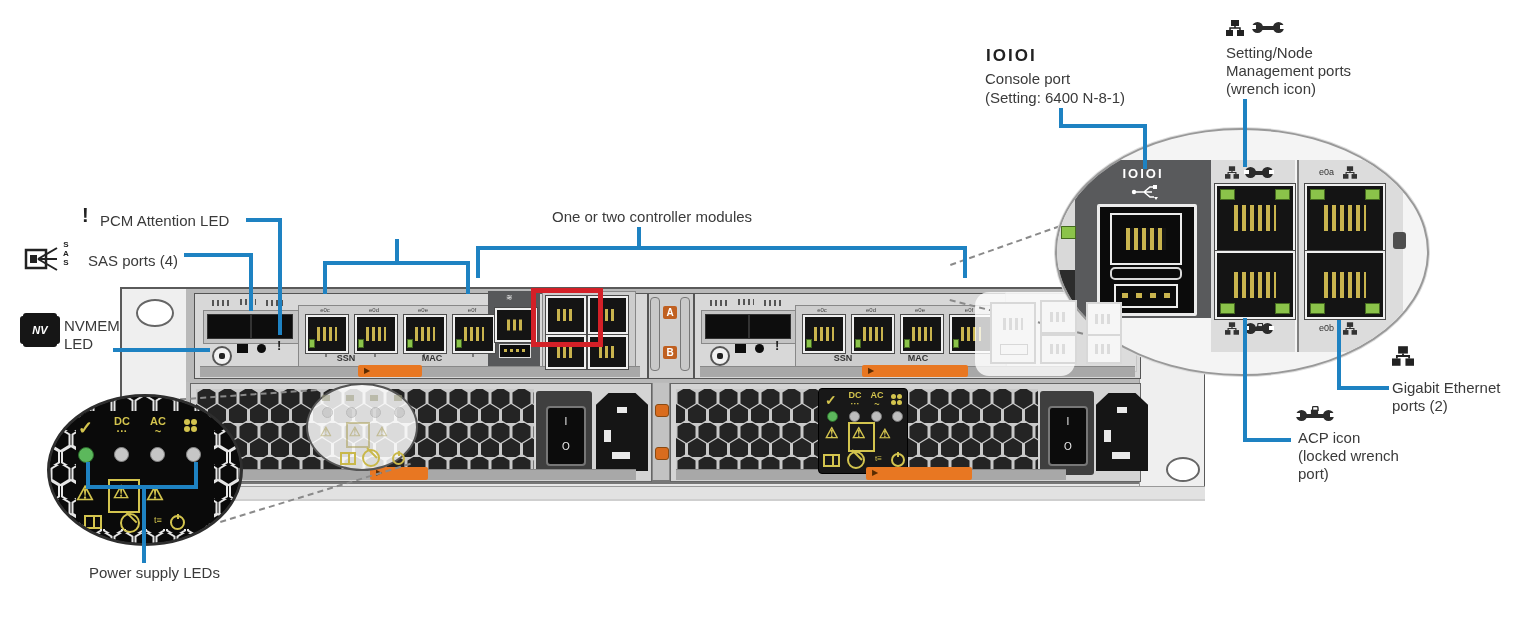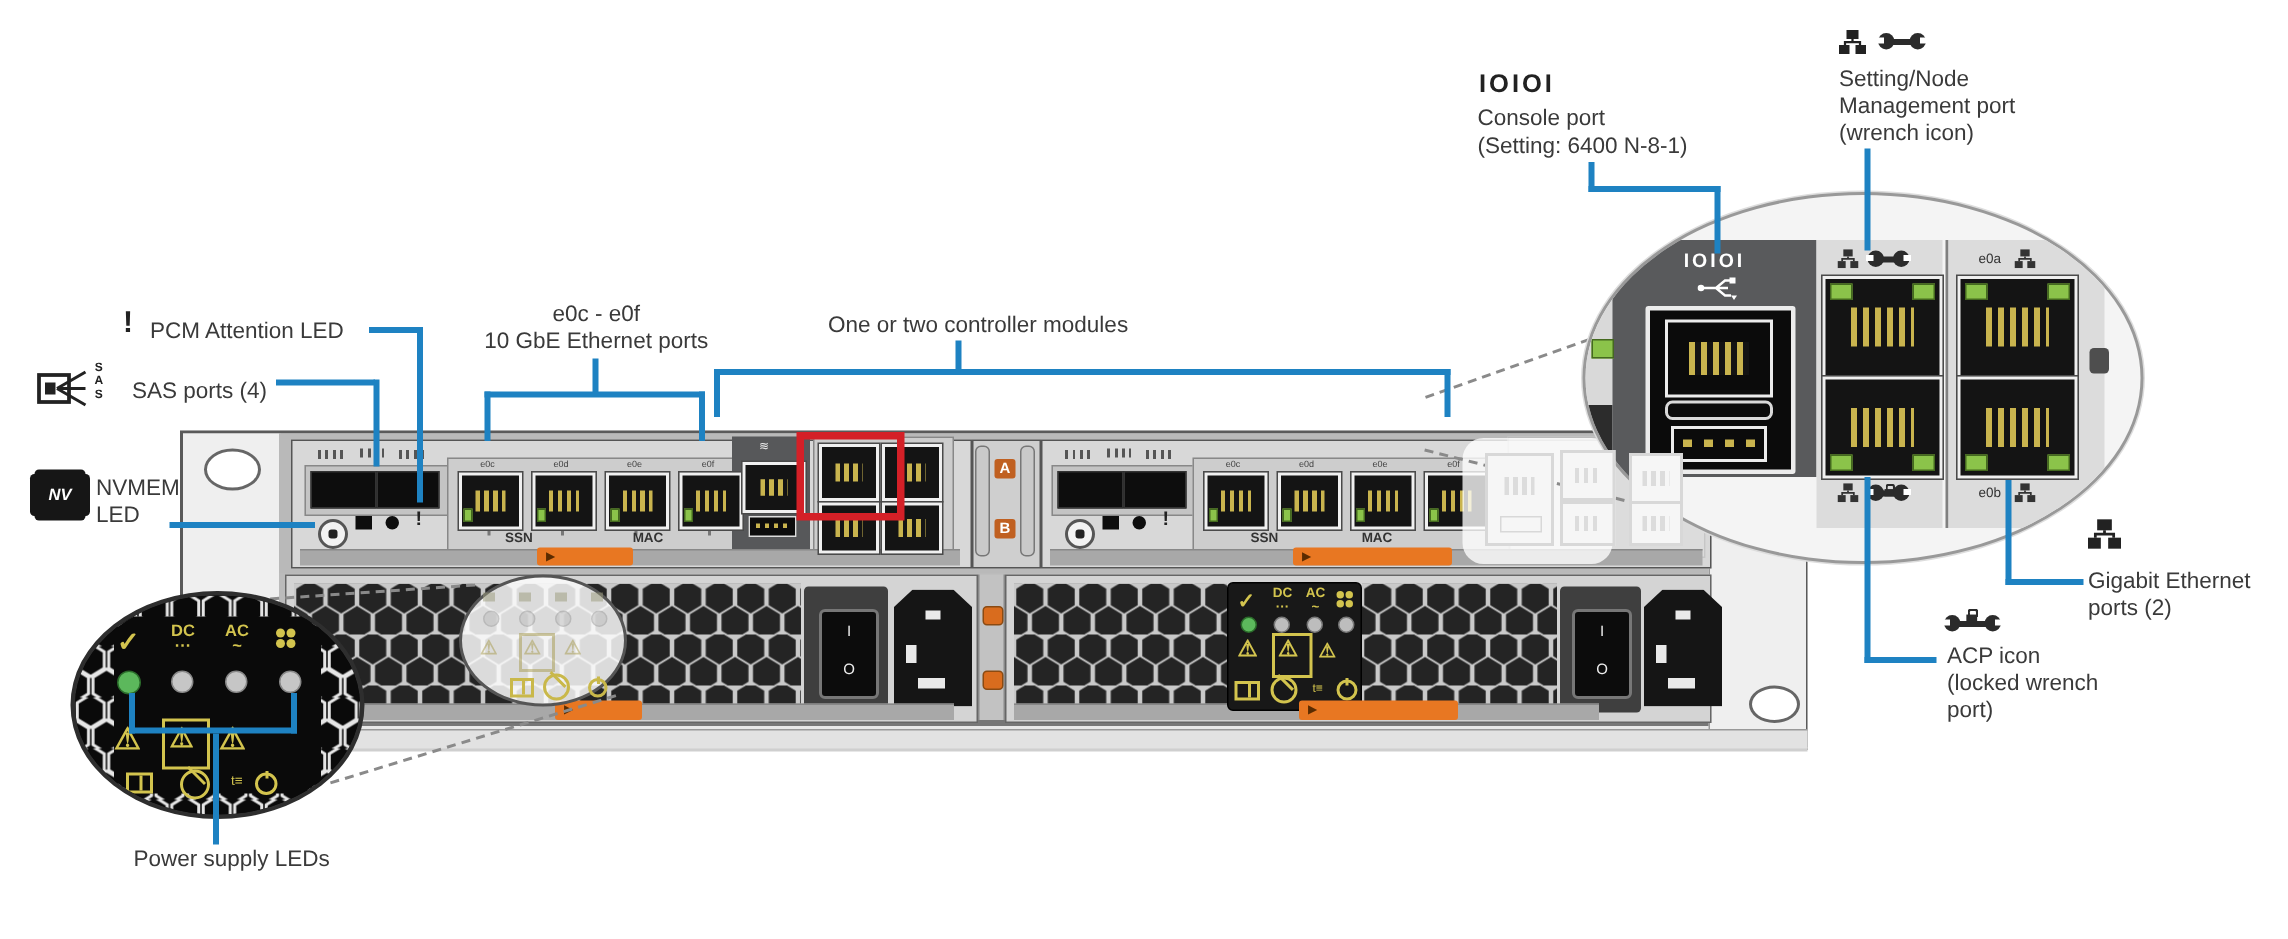--- a/index.html
+++ b/index.html
@@ -496,43 +496,39 @@
     <div>S</div>
       <div>A</div>
       <div>S</div>
   </div>
   <div class="lbl" style="left:88px;top:252px;">SAS ports (4)</div>
 
   <div class="abs" style="left:22px;top:315px;width:36px;height:30px;background:#161616;border-radius:4px;z-index:60;color:#fff;font-size:11px;font-weight:bold;text-align:center;line-height:30px;font-style:italic;box-shadow:3px 0 0 -1px #161616,-3px 0 0 -1px #161616,0 3px 0 -1px #161616,0 -3px 0 -1px #161616;">NV</div>
   <div class="lbl" style="left:64px;top:317px;">NVMEM</div>
   <div class="lbl" style="left:64px;top:335px;">LED</div>
 
-  <div class="lbl c" style="left:305px;top:201px;width:185px;">
-    <div>e0c - e0f</div>
-      <div>10 GbE Ethernet ports</div>
-  </div>
   <div class="lbl" style="left:552px;top:208px;">One or two controller modules</div>
 
   <div class="lbl" style="left:986px;top:47px;font-size:17px;font-weight:bold;letter-spacing:2px;color:#222;">IOIOI</div>
   <div class="lbl" style="left:985px;top:70px;">Console port</div>
   <div class="lbl" style="left:985px;top:89px;">(Setting: 6400 N-8-1)</div>
 
   <svg class="abs" style="left:1226px;top:20px;z-index:60;" width="18" height="16" viewBox="0 0 18 16">
       <rect x="5" y="0" width="8" height="6" fill="#222"></rect>
       <rect x="0" y="10" width="7" height="6" fill="#222"></rect>
       <rect x="11" y="10" width="7" height="6" fill="#222"></rect>
       <path d="M9 6v2M4 10V8h10v2" stroke="#222" stroke-width="1.5" fill="none"></path>
     </svg>
   <div class="wr" style="left:1252px;top:22px;width:32px;height:12px;z-index:60;">
       <div class="bar"></div>
       <div class="j l"></div>
       <div class="j r"></div>
     </div>
   <div class="lbl" style="left:1226px;top:44px;">Setting/Node</div>
-  <div class="lbl" style="left:1226px;top:62px;">Management port</div>
+  <div class="lbl" style="left:1226px;top:62px;">Management ports</div>
   <div class="lbl" style="left:1226px;top:80px;">(wrench icon)</div>
 
   <svg class="abs" style="left:1392px;top:346px;z-index:60;" width="22" height="20" viewBox="0 0 18 16">
       <rect x="5" y="0" width="8" height="6" fill="#222"></rect>
       <rect x="0" y="10" width="7" height="6" fill="#222"></rect>
       <rect x="11" y="10" width="7" height="6" fill="#222"></rect>
       <path d="M9 6v2M4 10V8h10v2" stroke="#222" stroke-width="1.5" fill="none"></path>
     </svg>
   <div class="lbl" style="left:1392px;top:379px;">Gigabit Ethernet</div>
   <div class="lbl" style="left:1392px;top:397px;">ports (2)</div>

